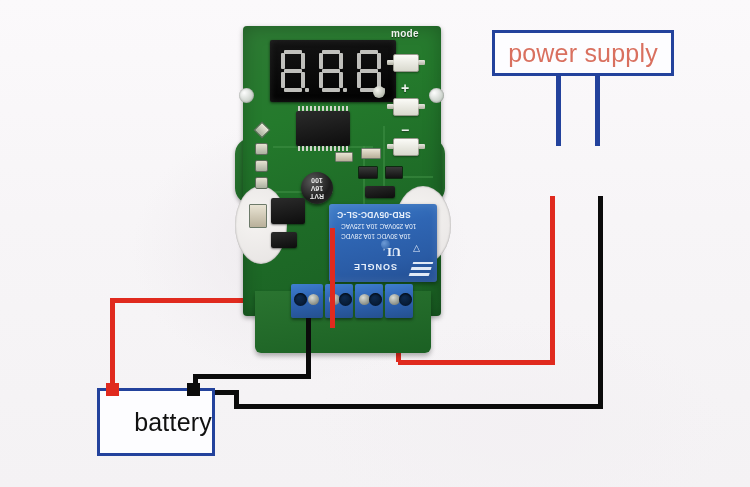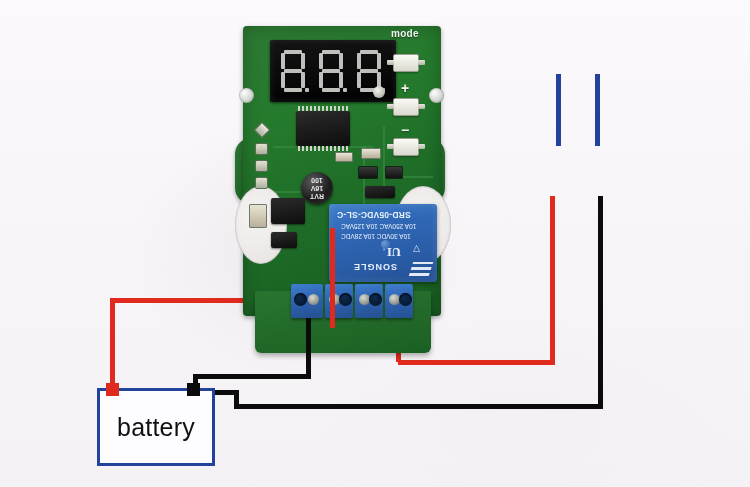--- a/index.html
+++ b/index.html
@@ -170,21 +170,21 @@
   .box{
     position:absolute;background:#fdfdff;border:3px solid #23429c;
     display:flex;align-items:center;justify-content:center;
     box-sizing:border-box;
   }
   .box-label{font-size:25px;letter-spacing:.2px;line-height:1;}
   #box-power{left:492px;top:30px;width:182px;height:46px;}
   #box-power .box-label{color:#d9705f;}
   #box-charger{left:520px;top:144px;width:117px;height:54px;}
   #box-charger .box-label{color:#111;}
-  #box-battery{left:97px;top:388px;width:118px;height:78px;}
+  #box-battery{left:97px;top:388px;width:118px;height:68px;justify-content:flex-end;}
   #box-battery .box-label{color:#111;}
 
   
   .wire{position:absolute;}
   .w-blue{background:#23429c;}
   .w-red{background:#e02a1e;}
   .w-black{background:#0b0b0b;}
   .node{position:absolute;width:13px;height:13px;}
   .node-red{background:#e02a1e;}
   .node-black{background:#0b0b0b;}
@@ -347,20 +347,23 @@
     </div>
     <div class="term" style="left:150px;width:28px;">
       <div class="screwhead" style="left:4px;"></div>
       <div class="term-hole" style="left:14px;"></div>
     </div>
   </div>
 
   <div class="wire w-red abs" style="left:330px;top:228px;width:5px;height:100px;"></div>
   <div class="wire w-black abs" style="left:306px;top:318px;width:5px;height:60px;"></div>
 
+  <div class="box" id="box-power">
+    <span class="box-label">power supply</span>
+  </div>
 
 
   <div class="box" id="box-battery">
     <span class="box-label">battery</span>
   </div>
 
   <div class="node node-red abs" style="left:106px;top:383px;"></div>
   <div class="node node-black abs" style="left:187px;top:383px;"></div>
 
 </div>

